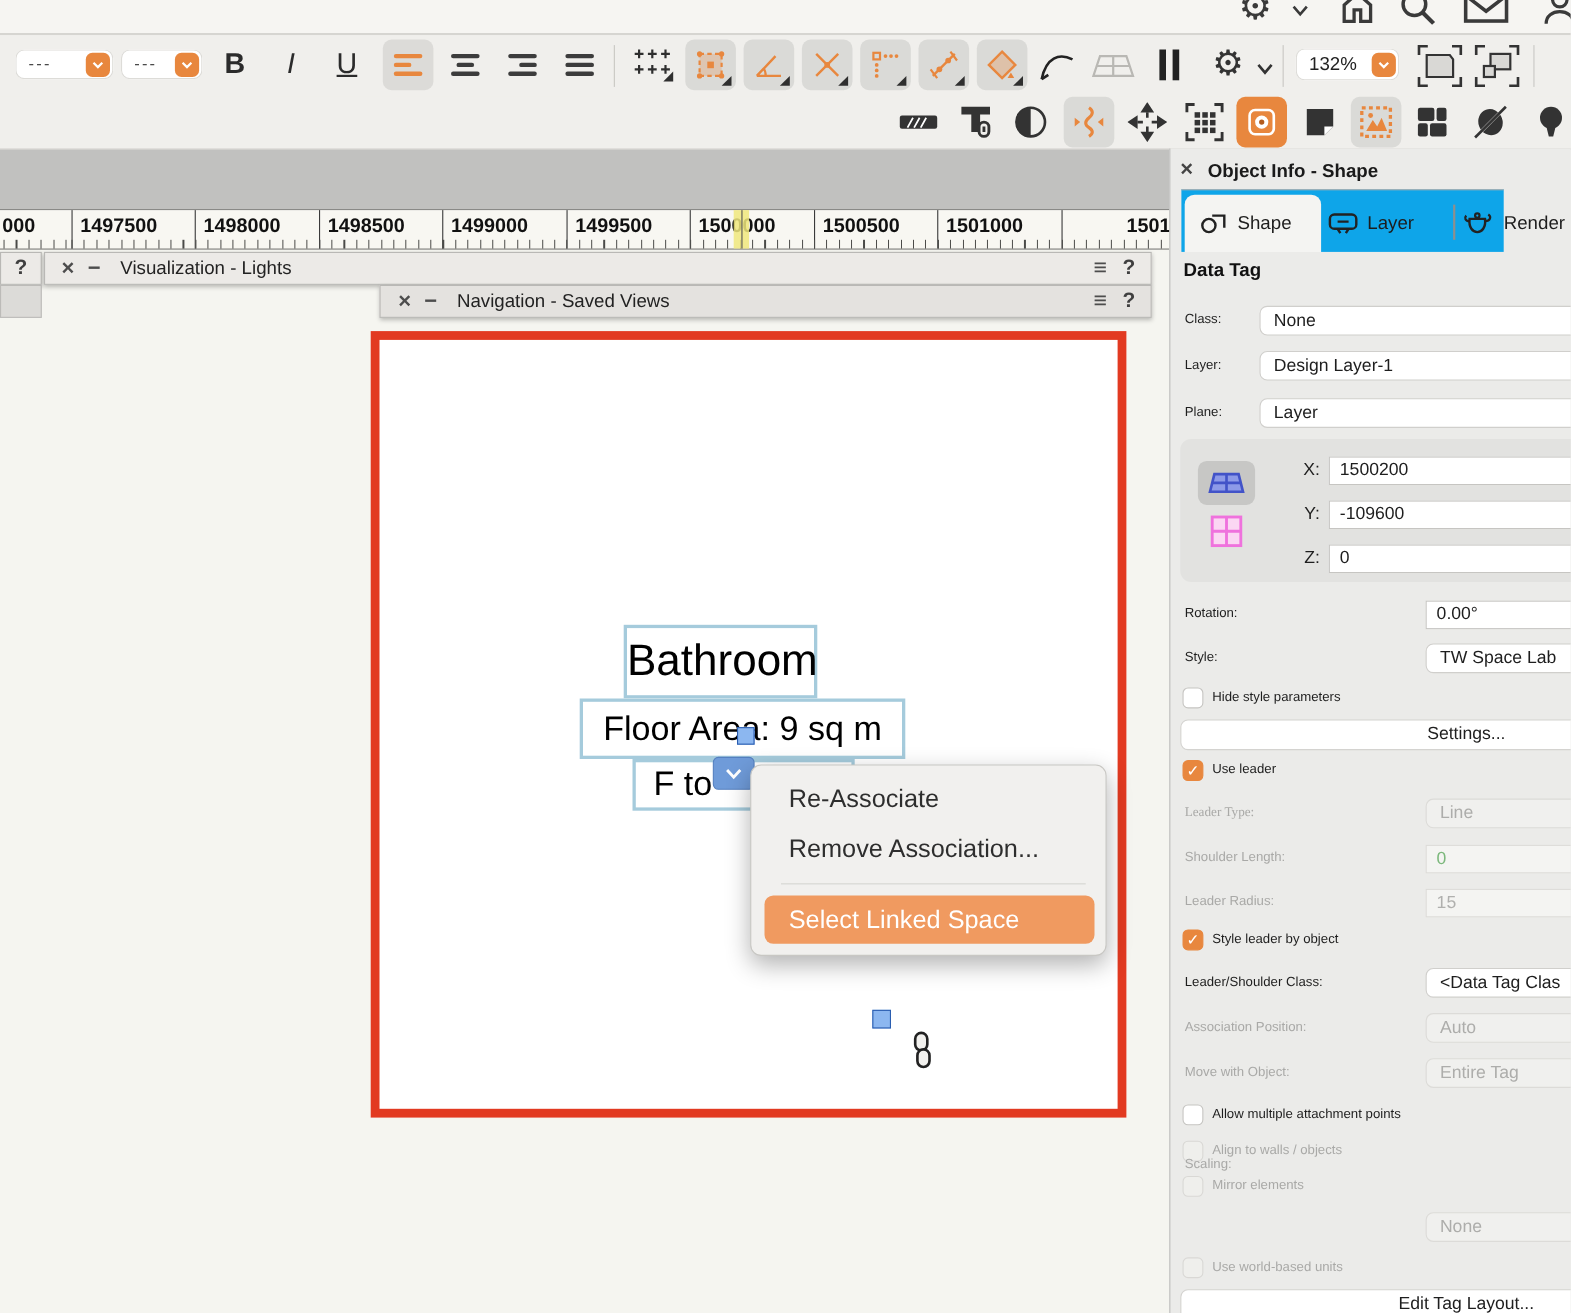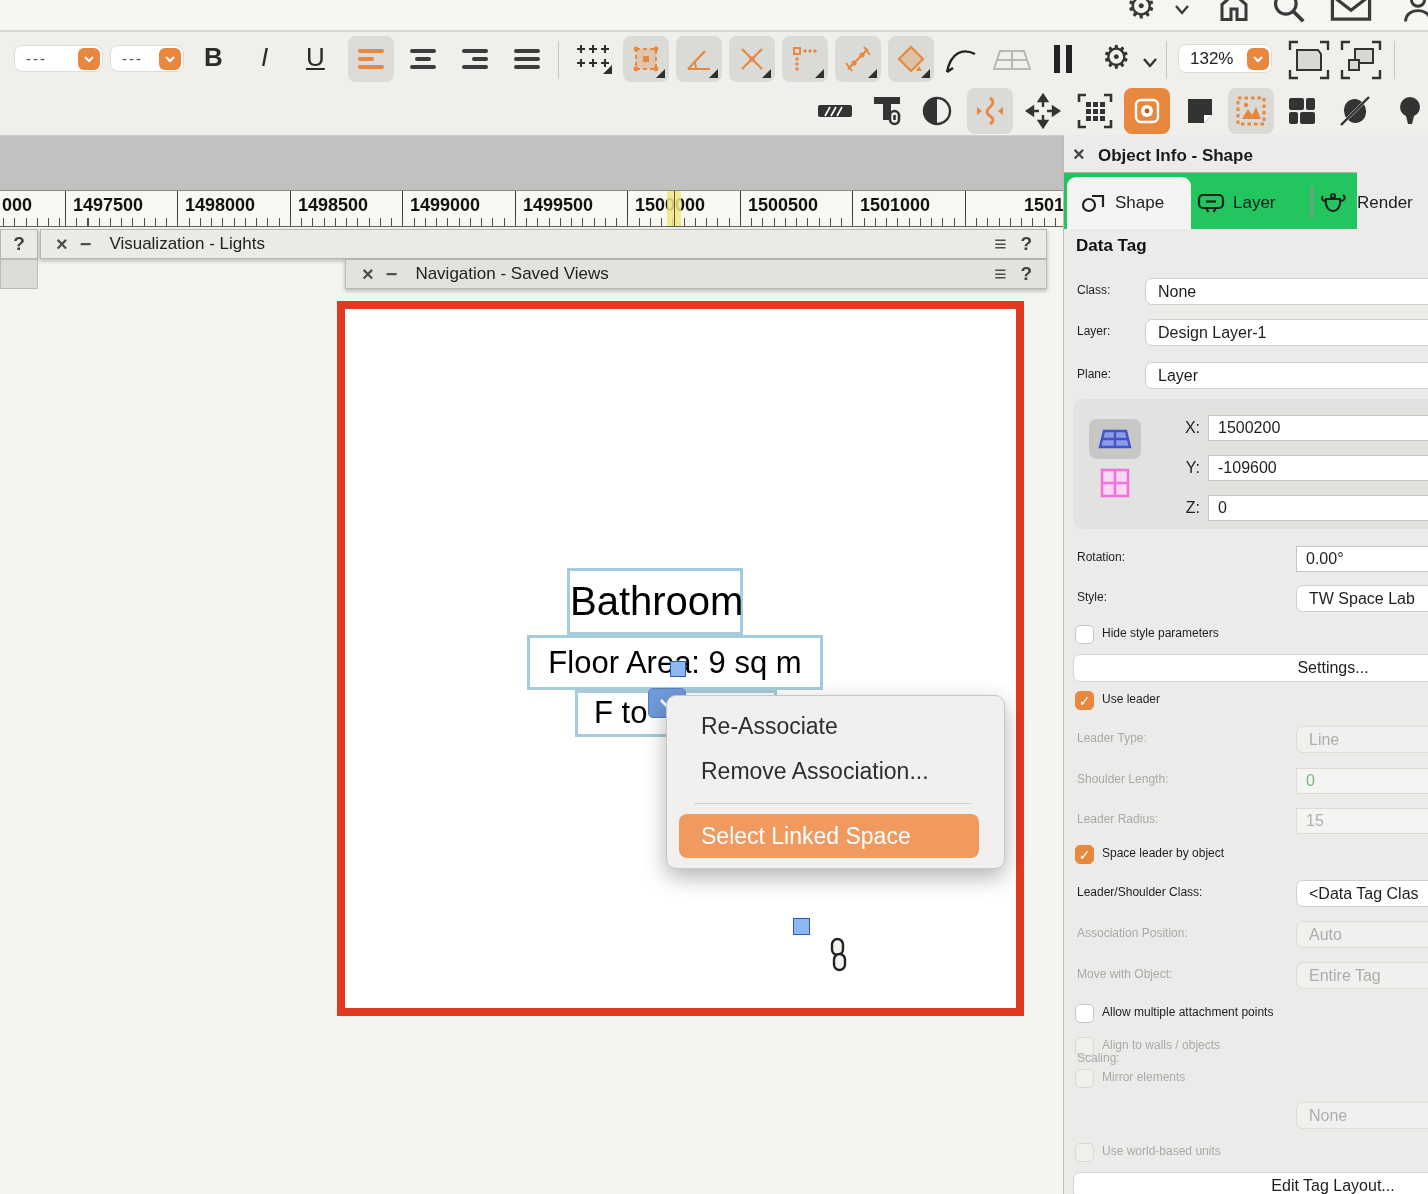--- a/index.html
+++ b/index.html
@@ -53,31 +53,31 @@
   .palbar .wmenu{font-size:21px;font-weight:bold;color:#4d4d4d;}
   .palbar .whelp{font-size:19px;font-weight:bold;color:#3f3f3f;}
 
   
   #redpage{left:337px;top:301px;width:671px;height:699px;background:#fff;border:8px solid #e23a21;}
   .tagbox{background:#fff;border:3px solid #a5cbdc;box-sizing:border-box;color:#000;}
   .handle{background:#8cb7f0;border:1px solid #2a5db0;box-sizing:border-box;}
   #assocdrop{left:648px;top:688px;width:36px;height:28px;background:#6f9bd9;border:1px solid #5580c0;border-radius:5px;display:flex;align-items:center;justify-content:center;z-index:20;}
 
   
-  #ctxmenu{left:666px;top:695px;width:322px;height:172px;background:#f1f0ee;border:1px solid #c8c7c3;border-radius:10px;
-    box-shadow:0 8px 22px rgba(0,0,0,.30);z-index:50;padding-left:15px;}
+  #ctxmenu{left:682px;top:695px;width:322px;height:172px;background:#f1f0ee;border:1px solid #c8c7c3;border-radius:10px;
+    box-shadow:0 8px 22px rgba(0,0,0,.30);z-index:50;}
   .mi{position:absolute;left:34px;font-size:23px;color:#2e2e2e;}
   #misep{position:absolute;left:27px;top:107px;width:277px;height:1px;background:#d5d4d1;}
   #mihl{position:absolute;left:12px;top:118px;width:300px;height:44px;background:#f09a60;border-radius:8px;
     display:flex;align-items:center;padding-left:22px;box-sizing:border-box;font-size:23px;color:#fff;}
 
   
   #panel{left:1063px;top:135px;width:365px;height:1059px;background:#ebebe9;border-left:1px solid #bdbdbb;overflow:hidden;box-sizing:border-box;}
   #ptitle{font-size:17px;font-weight:bold;color:#1a1a1a;}
-  #tabstrip{position:absolute;left:0;top:37px;width:293px;height:56px;background:#22c55e;border-top:1px solid #b0b0ae;}
+  #tabstrip{position:absolute;left:10px;top:37px;width:293px;height:56px;background:#0ea5e9;border-top:1px solid #b0b0ae;}
   .tab-label{font-size:17px;color:#1d1d1d;}
   #tab-shape{position:absolute;left:3px;top:4px;width:124px;height:52px;background:#f4f4f2;border-radius:9px 9px 0 0;display:flex;align-items:center;}
   .plabel{font-size:12px;color:#1e1e1e;white-space:nowrap;}
   .plabel.dim{color:#a9a9a7;}
   .fld{position:absolute;height:27px;background:#fff;border:1px solid #d0cfcc;border-radius:7px;display:flex;align-items:center;
        font-size:16px;color:#1e1e1e;padding-left:12px;box-sizing:border-box;white-space:nowrap;}
   .fld.dim{background:#f0f0ee;border-color:#dcdbd8;color:#adadab;}
   .inp{position:absolute;height:26px;background:#fff;border:1px solid #c6c5c2;display:flex;align-items:center;
        font-size:16px;color:#1e1e1e;padding-left:9px;box-sizing:border-box;white-space:nowrap;}
   .inp.dim{background:#f4f4f2;border-color:#dcdbd8;color:#b0b0ae;}
@@ -517,33 +517,33 @@
     <div class="cb" style="left:11px;top:490px;"></div>
     <span class="a plabel" style="left:38px;top:491px;">Hide style parameters</span>
 
     <div class="pbtn" style="left:9px;top:519px;width:520px;">Settings...</div>
 
     <div class="cb checked" style="left:11px;top:556px;">
         <span>✓</span>
       </div>
     <span class="a plabel" style="left:38px;top:557px;">Use leader</span>
 
-    <span class="a plabel dim" style="left:13px;top:596px;">Leader Type:</span>
+    <span class="a plabel dim" style="left:13px;top:596px;font-family:Liberation Serif, serif;">Leader Type:</span>
     <div class="fld dim" style="left:232px;top:591px;width:170px;">Line</div>
 
     <span class="a plabel dim" style="left:13px;top:637px;">Shoulder Length:</span>
     <div class="inp dim" style="left:232px;top:633px;width:170px;color:#7cb87c;">0</div>
 
     <span class="a plabel dim" style="left:13px;top:677px;">Leader Radius:</span>
     <div class="inp dim" style="left:232px;top:673px;width:170px;">15</div>
 
     <div class="cb checked" style="left:11px;top:710px;">
         <span>✓</span>
       </div>
-    <span class="a plabel" style="left:38px;top:711px;">Space leader by object</span>
+    <span class="a plabel" style="left:38px;top:711px;">Style leader by object</span>
 
     <span class="a plabel" style="left:13px;top:750px;">Leader/Shoulder Class:</span>
     <div class="fld" style="left:232px;top:745px;width:170px;">&lt;Data Tag Clas</div>
 
     <span class="a plabel dim" style="left:13px;top:791px;">Association Position:</span>
     <div class="fld dim" style="left:232px;top:786px;width:170px;">Auto</div>
 
     <span class="a plabel dim" style="left:13px;top:832px;">Move with Object:</span>
     <div class="fld dim" style="left:232px;top:827px;width:170px;">Entire Tag</div>
 

